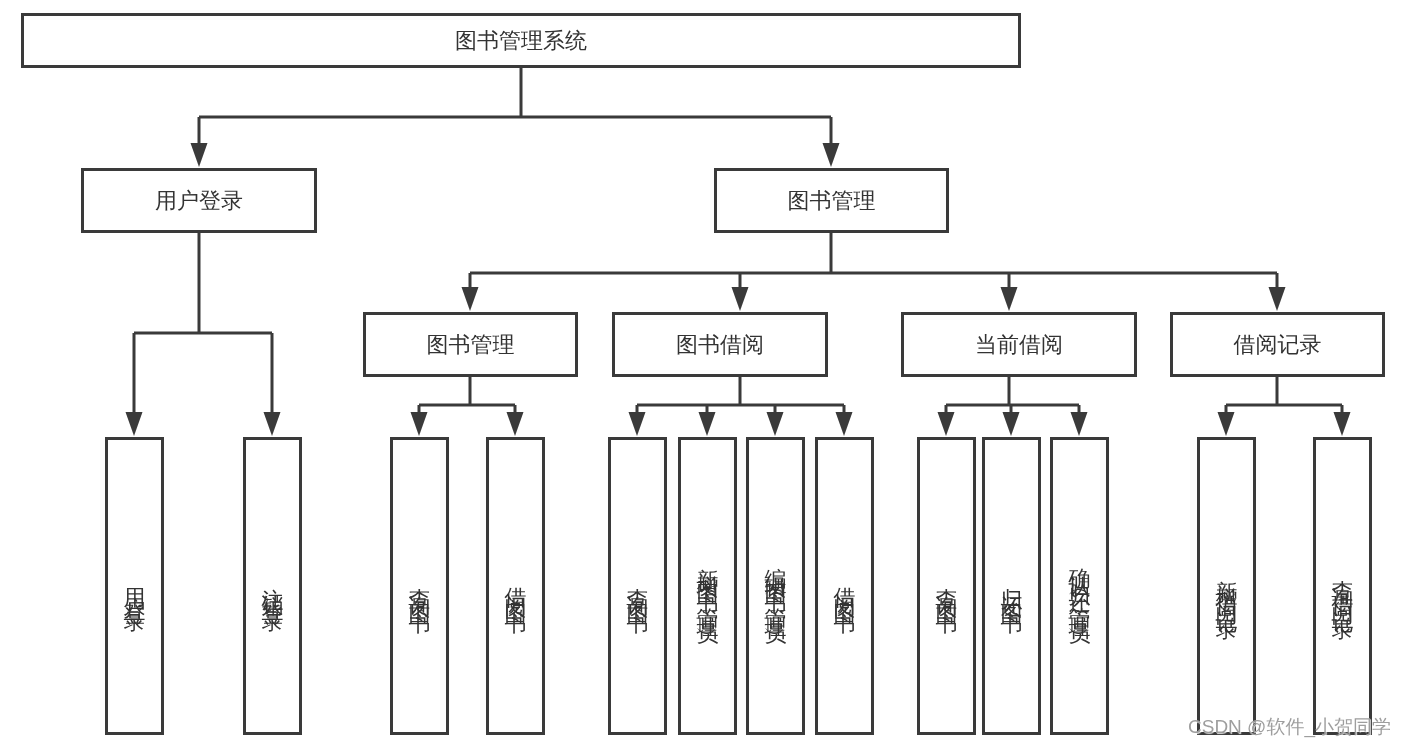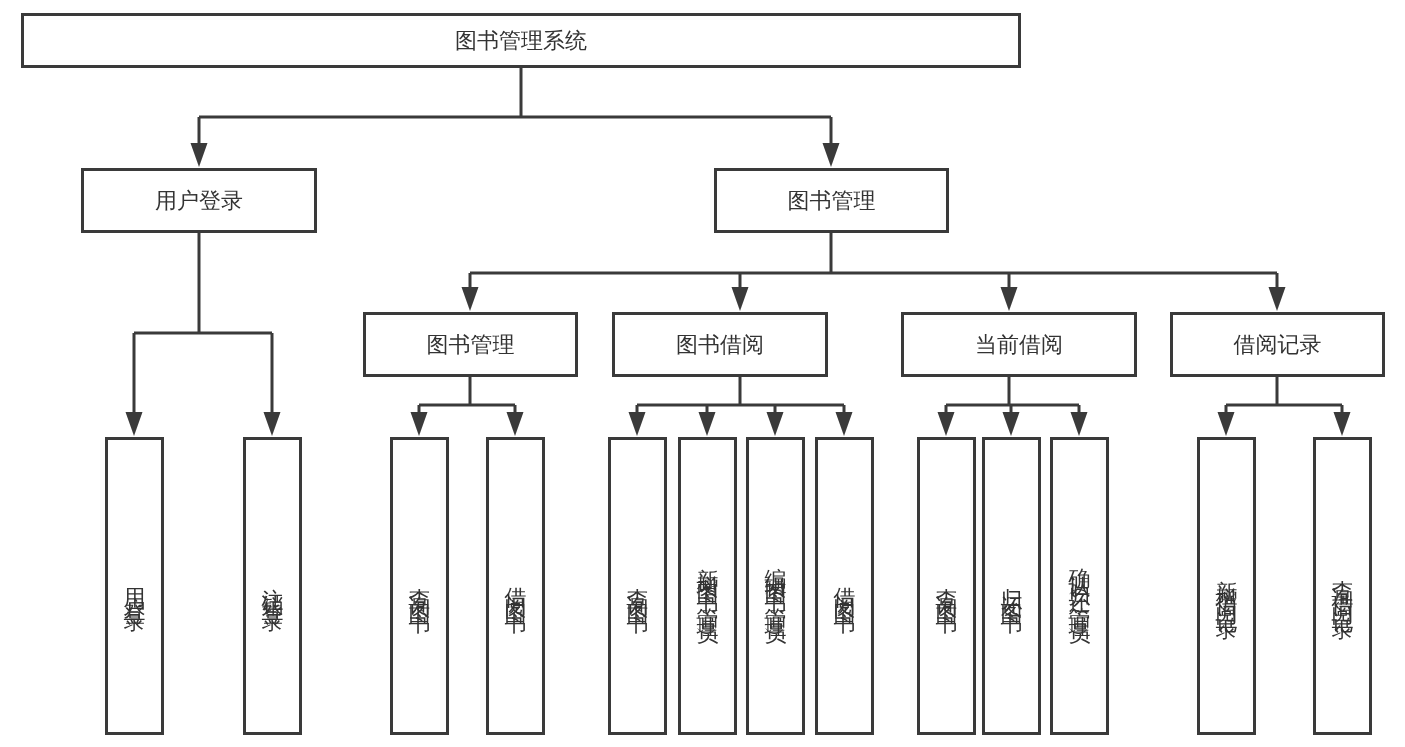--- a/index.html
+++ b/index.html
@@ -169,14 +169,15 @@
     <span class="vtext">确认归还（管理员）</span>
   </div>
 
   <div class="node vbox" style="left:1197px;top:437px">
     <span class="vtext">新增借阅记录</span>
   </div>
   <div class="node vbox" style="left:1313px;top:437px">
     <span class="vtext">查询借阅记录</span>
   </div>
 
+  <div class="watermark">CSDN @软件_小贺同学</div>
 
 </div>
 
 </body></html>

